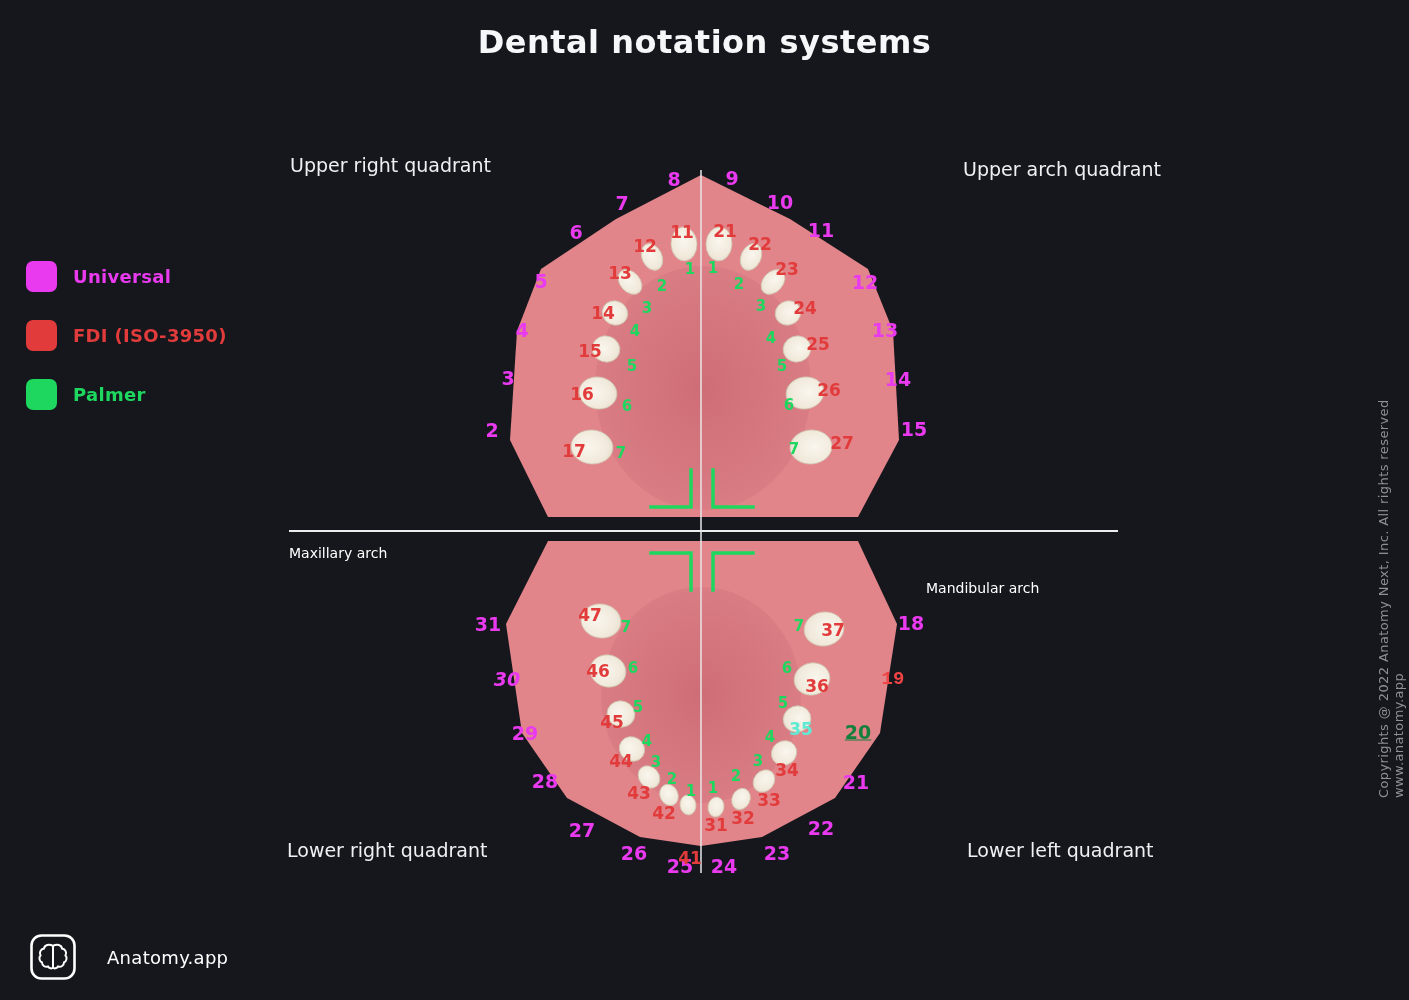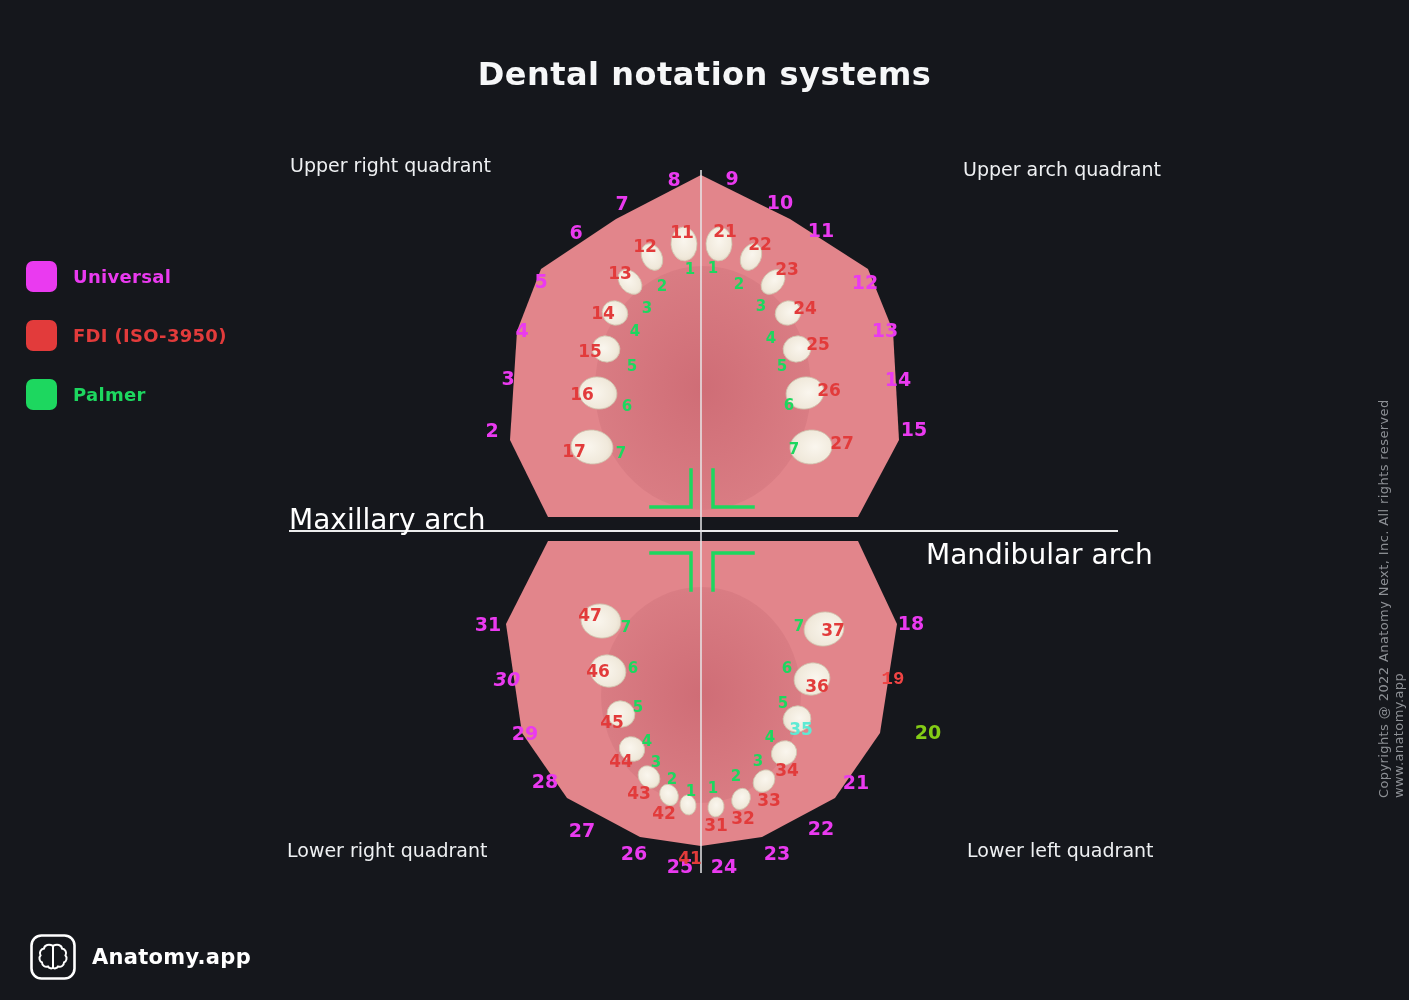--- a/index.html
+++ b/index.html
@@ -5,45 +5,45 @@
   html,body{margin:0;padding:0;background:#15171c;}
   .canvas{
     position:relative;width:1409px;height:1000px;overflow:hidden;
     background:#15171c;
     font-family:"DejaVu Sans","Liberation Sans",sans-serif;
     color:#f2f3f5;
   }
   .title{
     position:absolute;top:20px;left:0;width:100%;
     text-align:center;font-size:32px;font-weight:700;line-height:45px;
-    letter-spacing:.5px;color:#f6f7f8;margin-top:32px;
+    letter-spacing:.5px;color:#f6f7f8;
   }
   .legend{position:absolute;left:26px;top:261px;}
   .legend-item{display:flex;align-items:center;margin-bottom:28px;height:31px;}
   .swatch{width:31px;height:31px;border-radius:7px;flex:0 0 auto;}
   .legend-label{margin-left:16px;font-size:18px;font-weight:700;letter-spacing:.3px;}
   .quad-label{position:absolute;font-size:19px;font-weight:500;color:#eef0f2;white-space:nowrap;}
-  .arch-label{position:absolute;font-size:28px;font-weight:500;color:#ffffff;white-space:nowrap;}
+  .arch-label{position:absolute;font-size:14px;font-weight:500;color:#ffffff;white-space:nowrap;margin-top:42px;}
   .arches{position:absolute;left:0;top:0;}
   .labels-layer{position:absolute;left:0;top:0;width:100%;height:100%;pointer-events:none;}
   .tooth-num{
     position:absolute;transform:translate(-50%,-50%);
     font-weight:600;white-space:nowrap;line-height:1;
   }
   .sys-universal{font-size:19px;}
   .sys-fdi{font-size:17px;}
   .sys-palmer{font-size:15px;}
   .watermark{
     position:absolute;right:3px;top:283px;height:515px;
     writing-mode:vertical-rl;transform:rotate(180deg);
     font-size:13px;letter-spacing:.4px;color:#8d9095;
     display:flex;align-items:center;justify-content:center;
   }
   .brand{position:absolute;left:30px;top:934px;display:flex;align-items:center;}
-  .brand-name{margin-left:16px;font-size:21px;font-weight:700;letter-spacing:.3px;color:#ffffff;}
+  .brand-name{margin-left:31px;font-size:18px;font-weight:400;letter-spacing:.3px;color:#ffffff;}
 </style>
 </head>
 <body>
 
 <div class="canvas">
 
   <header class="title">
     <div>Dental notation systems</div>
   </header>
 
@@ -147,21 +147,21 @@
       <span class="tooth-num sys-universal" style="left: 885px; top: 330px; color: rgb(234, 58, 240);">13</span>
       <span class="tooth-num sys-universal" style="left: 508px; top: 378px; color: rgb(234, 58, 240);">3</span>
       <span class="tooth-num sys-universal" style="left: 898px; top: 379px; color: rgb(234, 58, 240);">14</span>
       <span class="tooth-num sys-universal" style="left: 492px; top: 430px; color: rgb(234, 58, 240);">2</span>
       <span class="tooth-num sys-universal" style="left: 914px; top: 429px; color: rgb(234, 58, 240);">15</span>
       <span class="tooth-num sys-universal" style="left: 488px; top: 624px; color: rgb(234, 58, 240);">31</span>
       <span class="tooth-num sys-universal" style="left: 911px; top: 623px; color: rgb(234, 58, 240);">18</span>
       <span class="tooth-num sys-universal" style="left: 507px; top: 679px; color: rgb(234, 58, 240); font-style: italic;">30</span>
       <span class="tooth-num sys-universal" style="left: 893px; top: 679px; color: #ef4444; font-family: Liberation Mono, monospace;">19</span>
       <span class="tooth-num sys-universal" style="left: 525px; top: 733px; color: rgb(234, 58, 240);">29</span>
-      <span class="tooth-num sys-universal" style="left: 928px; top: 732px; color: #84cc16;">20</span>
+      <span class="tooth-num sys-universal" style="left: 858px; top: 732px; color: #15803d; text-decoration: underline;">20</span>
       <span class="tooth-num sys-universal" style="left: 545px; top: 781px; color: rgb(234, 58, 240);">28</span>
       <span class="tooth-num sys-universal" style="left: 856px; top: 782px; color: rgb(234, 58, 240);">21</span>
       <span class="tooth-num sys-universal" style="left: 582px; top: 830px; color: rgb(234, 58, 240);">27</span>
       <span class="tooth-num sys-universal" style="left: 821px; top: 828px; color: rgb(234, 58, 240);">22</span>
       <span class="tooth-num sys-universal" style="left: 634px; top: 853px; color: rgb(234, 58, 240);">26</span>
       <span class="tooth-num sys-universal" style="left: 777px; top: 853px; color: rgb(234, 58, 240);">23</span>
       <span class="tooth-num sys-universal" style="left: 680px; top: 866px; color: rgb(234, 58, 240);">25</span>
       <span class="tooth-num sys-universal" style="left: 724px; top: 866px; color: rgb(234, 58, 240);">24</span>
       <span class="tooth-num sys-fdi" style="left: 682px; top: 232px; color: rgb(226, 59, 59);">11</span>
       <span class="tooth-num sys-fdi" style="left: 725px; top: 231px; color: rgb(226, 59, 59);">21</span>

